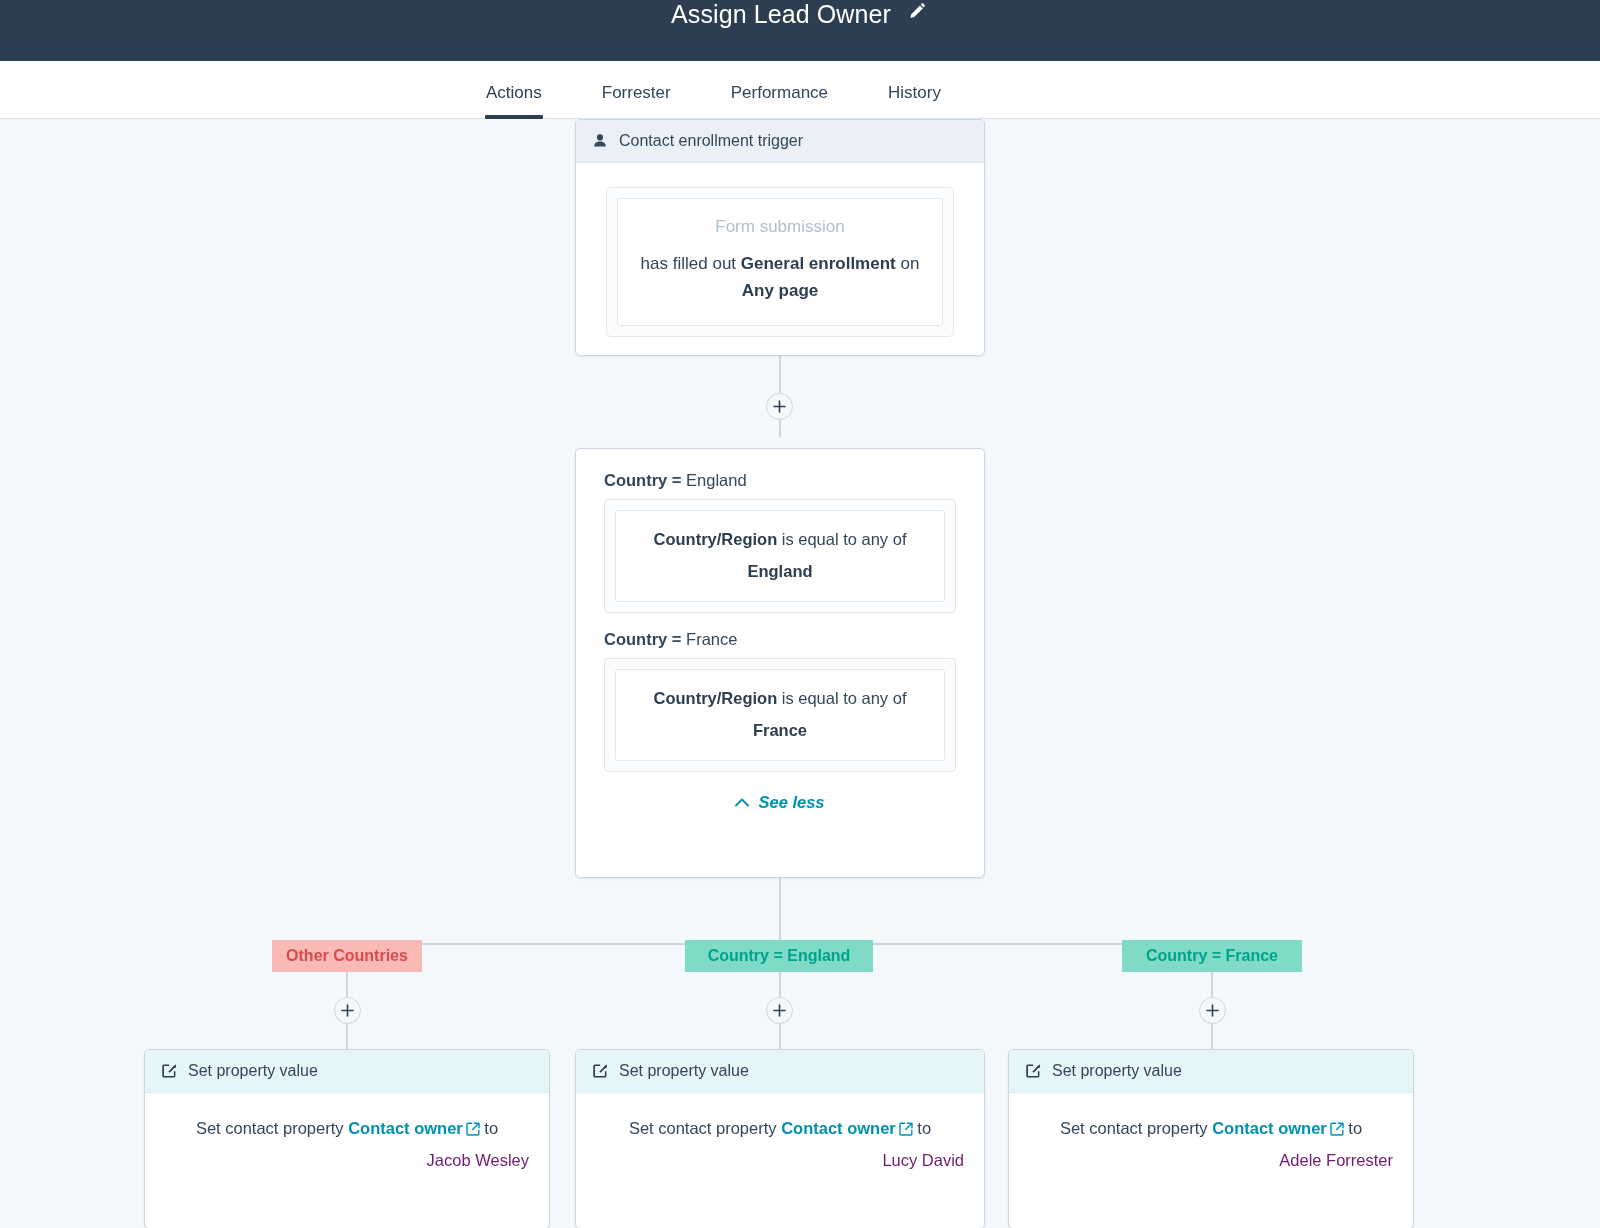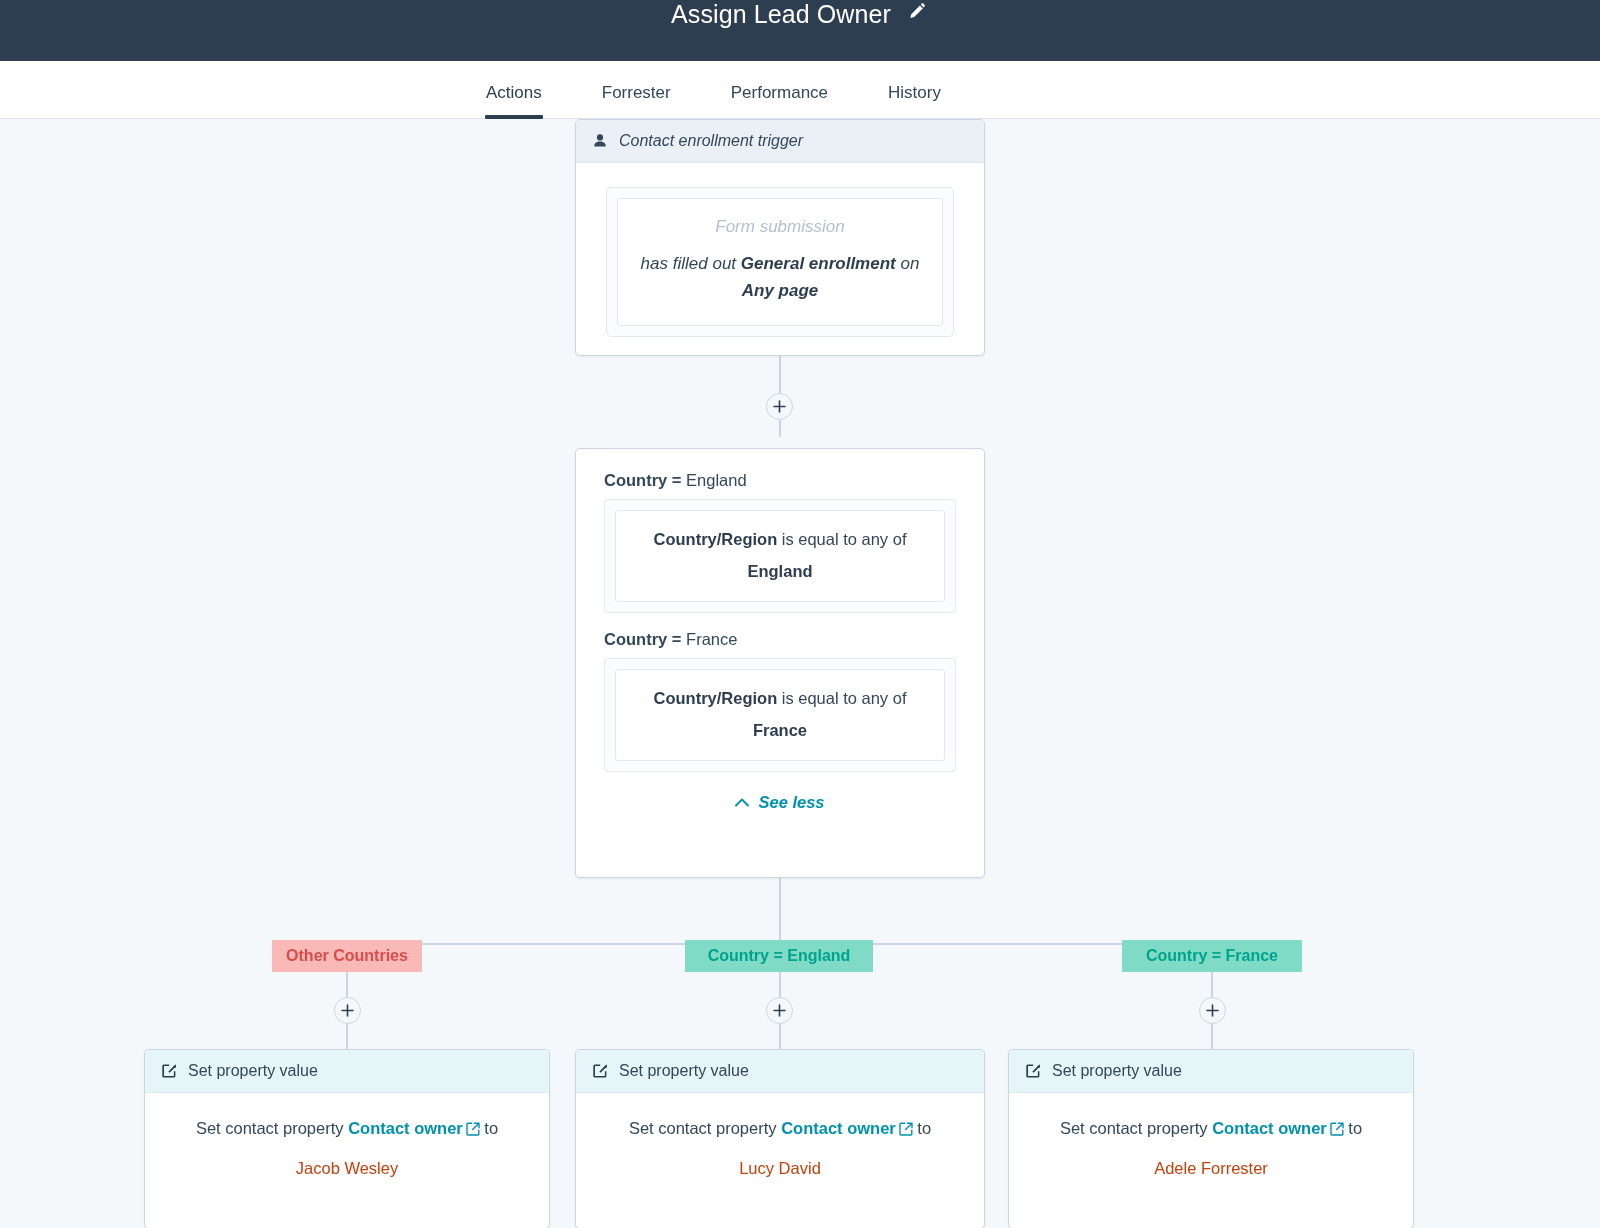--- a/index.html
+++ b/index.html
@@ -218,23 +218,24 @@
   .prop-link {
     color: #0091ae;
     font-weight: 700;
     text-decoration: none;
     cursor: pointer;
   }
   .ext-icon { display: inline-block; vertical-align: -2px; margin-left: 3px; }
   .ext-icon svg { display: block; }
   .owner-value {
     display: block;
-    margin-top: 14px;
-    color: #c2410c;
+    margin-top: 6px;
+    color: #701a75;
     font-size: 16.5px;
+    text-align: right;
   }
 </style>
 </head>
 <body>
 
 <div id="app-header">
   <span id="workflow-title">Assign Lead Owner</span>
   <span id="title-edit-btn">
     <svg width="20" height="20" viewBox="0 0 20 20">
       <path d="M15.3 2.6c-.5-.5-1.2-.5-1.7 0l-.9.9 2.9 2.9.9-.9c.5-.5.5-1.2 0-1.7l-1.2-1.2z" fill="#ffffff"></path>
@@ -274,21 +275,21 @@
     <svg width="13" height="13" viewBox="0 0 13 13">
         <path d="M6.5 1v11M1 6.5h11" stroke="#2d3e50" stroke-width="1.6" stroke-linecap="round"></path>
       </svg>
   </div>
   <div class="plus-btn" style="left:1199px; top:878px;">
     <svg width="13" height="13" viewBox="0 0 13 13">
         <path d="M6.5 1v11M1 6.5h11" stroke="#2d3e50" stroke-width="1.6" stroke-linecap="round"></path>
       </svg>
   </div>
 
-  <div class="card" style="left:575px; top:0px; width:410px; height:237px;font-style:italic;">
+  <div class="card" style="left:575px; top:0px; width:410px; height:237px;">
     <div class="card-header hdr-trigger">
       <span class="hdr-icon">
         <svg width="16" height="16" viewBox="0 0 16 16">
           <circle cx="8" cy="4.4" r="3.1" fill="#33475b"></circle>
           <path d="M8 8.6c-3.1 0-5.6 1.7-5.6 3.7v1.2h11.2v-1.2c0-2-2.5-3.7-5.6-3.7z" fill="#33475b"></path>
         </svg>
       </span>
       <span>Contact enrollment trigger</span>
     </div>
     <div class="card-body" style="padding:24px 30px 24px;">

